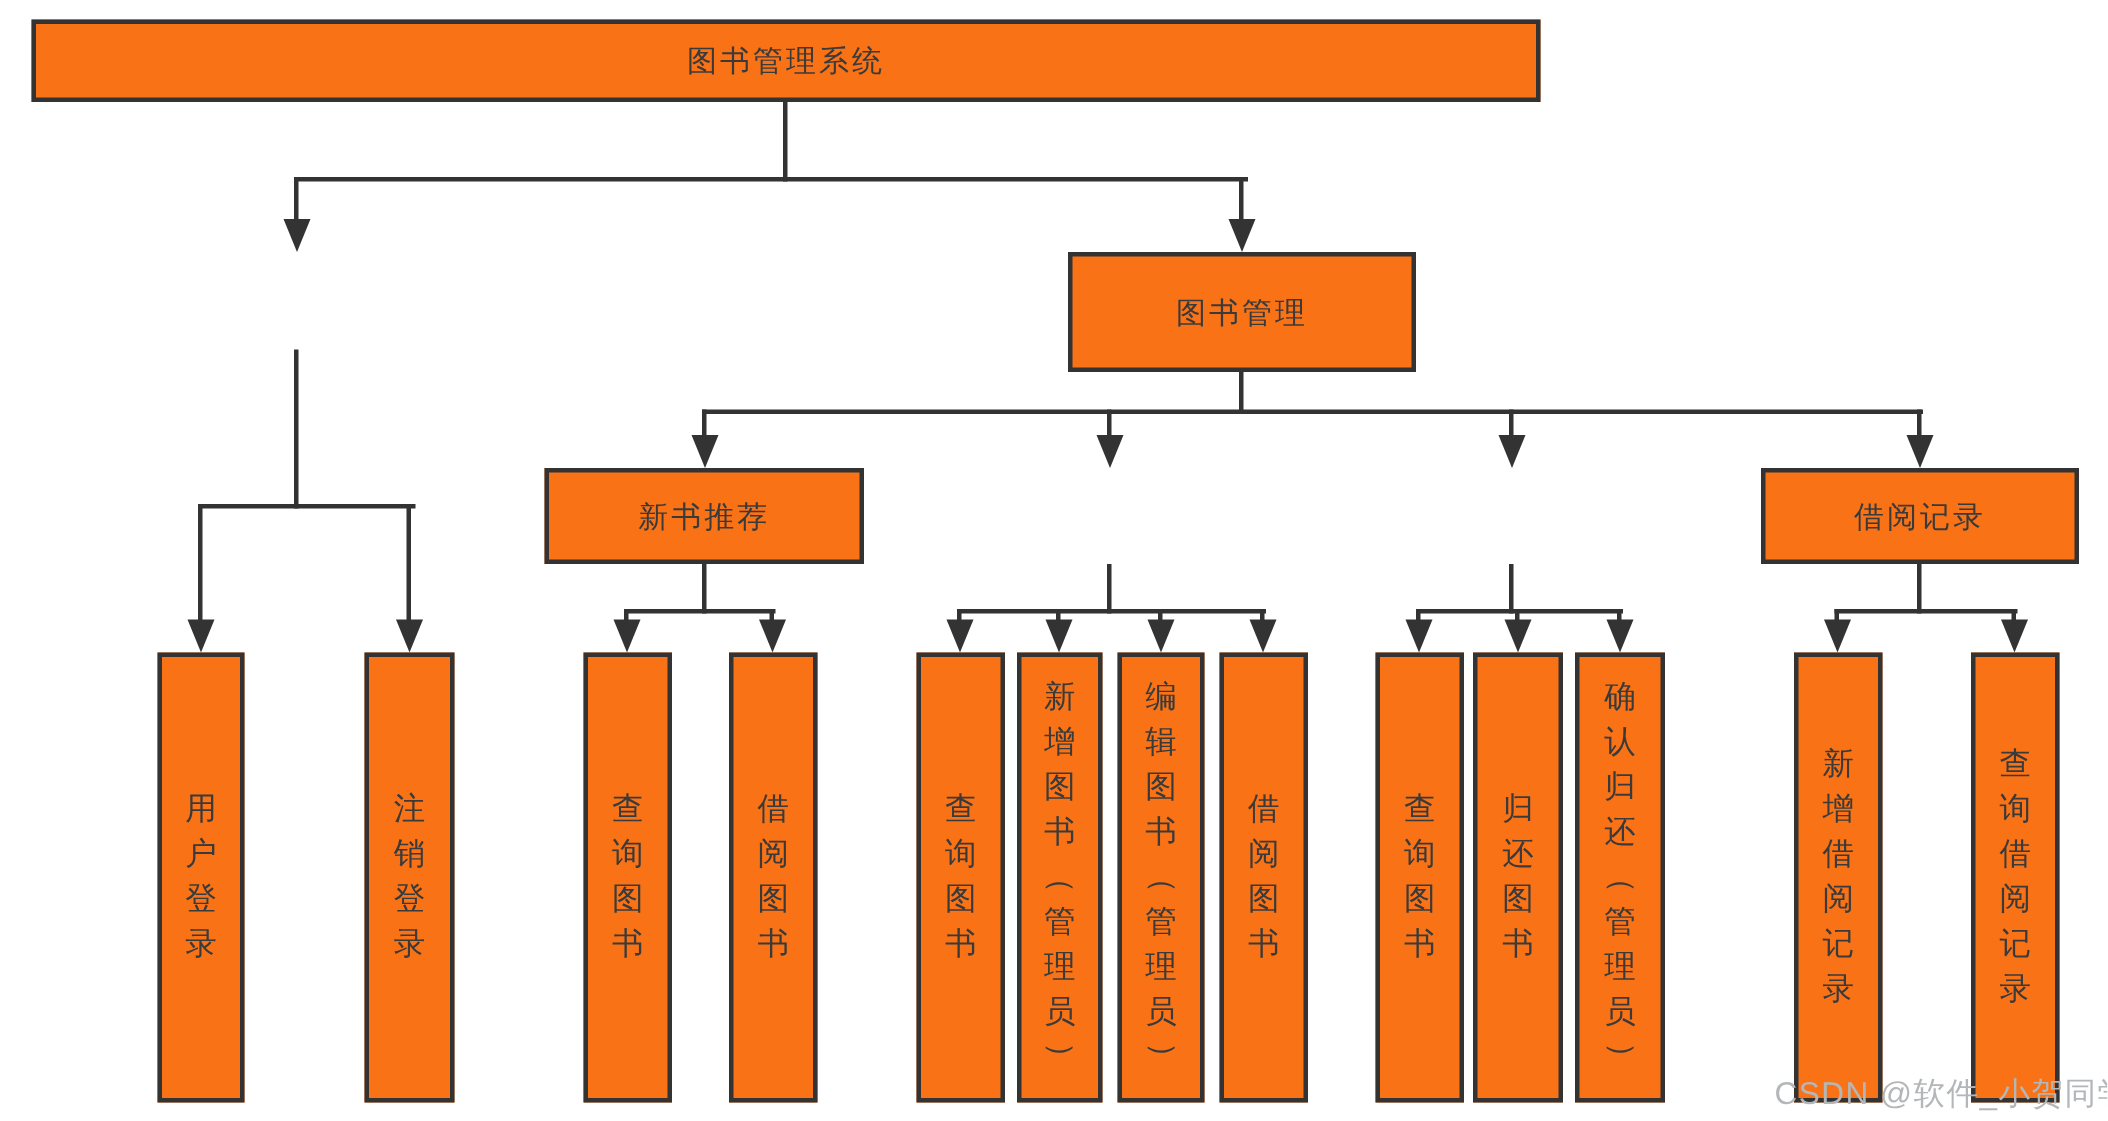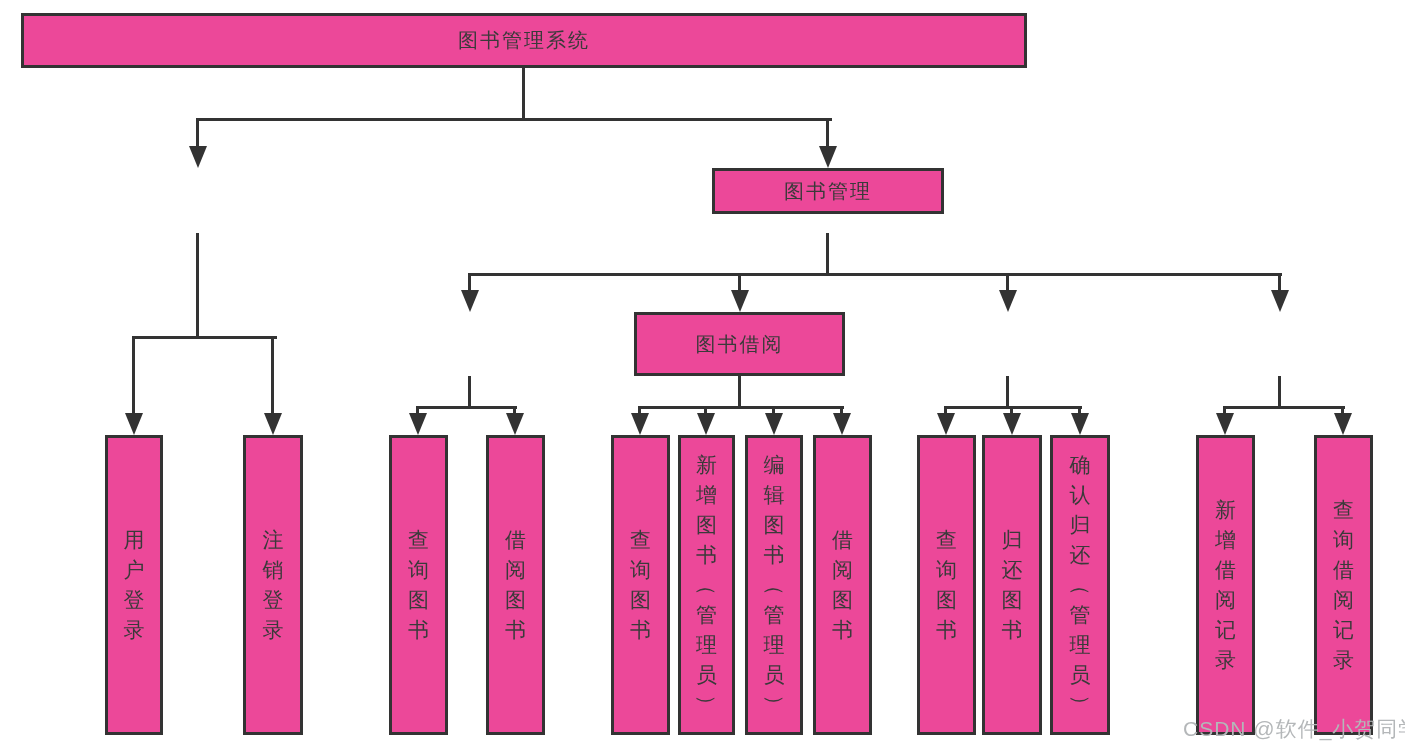--- a/index.html
+++ b/index.html
@@ -10,21 +10,21 @@
   }
   
   .v { position:absolute; width:3px; background:var(--line,#333); }
   .h { position:absolute; height:3px; background:var(--line,#333); }
   .a { position:absolute; width:0; height:0;
        border-left:9px solid transparent; border-right:9px solid transparent;
        border-top:22px solid var(--line,#333); }
   
   .node {
     position:absolute; box-sizing:border-box;
-    border:3px solid var(--line,#333); background:#ec4899;
+    border:3px solid var(--line,#333); background:#f97316;
     display:flex; align-items:center; justify-content:center;
     font-size:20px; color:var(--text,#3a3a3a); letter-spacing:2px;
     white-space:nowrap;
   }
   .leaf { top:435px; height:300px; flex-direction:column; font-size:21px; letter-spacing:0; }
   .vtext { display:block; }
   .vchar { display:block; height:30px; line-height:30px; text-align:center; }
   .vchar.rot { transform:rotate(90deg); }
   .watermark {
     position:absolute; left:1183px; top:715px;
@@ -93,26 +93,29 @@
   <div class="h" style="left:1223px; top:406px; width:122px;"></div>
   <div class="v" style="left:1223px; top:406px; height:10px;"></div>
   <div class="a" style="left:1216px; top:413px;"></div>
   <div class="v" style="left:1341px; top:406px; height:10px;"></div>
   <div class="a" style="left:1334px; top:413px;"></div>
 
   <div class="node" style="left:21px; top:13px; width:1006px; height:55px;">
     <span>图书管理系统</span>
   </div>
 
-  <div class="node" style="left:712px; top:168px; width:232px; height:46px;">
+  <div class="node" style="left:712px; top:168px; width:232px; height:80px;">
     <span>图书管理</span>
   </div>
 
-  <div class="node" style="left:634px; top:312px; width:211px; height:64px;">
-    <span>图书借阅</span>
+  <div class="node" style="left:363px; top:312px; width:213px; height:64px;">
+    <span>新书推荐</span>
+  </div>
+  <div class="node" style="left:1174px; top:312px; width:212px; height:64px;">
+    <span>借阅记录</span>
   </div>
 
   <div class="node leaf" style="left:105px; width:58px;">
     <span class="vtext">
         <span class="vchar">用</span>
         <span class="vchar">户</span>
         <span class="vchar">登</span>
         <span class="vchar">录</span>
       </span>
   </div>

